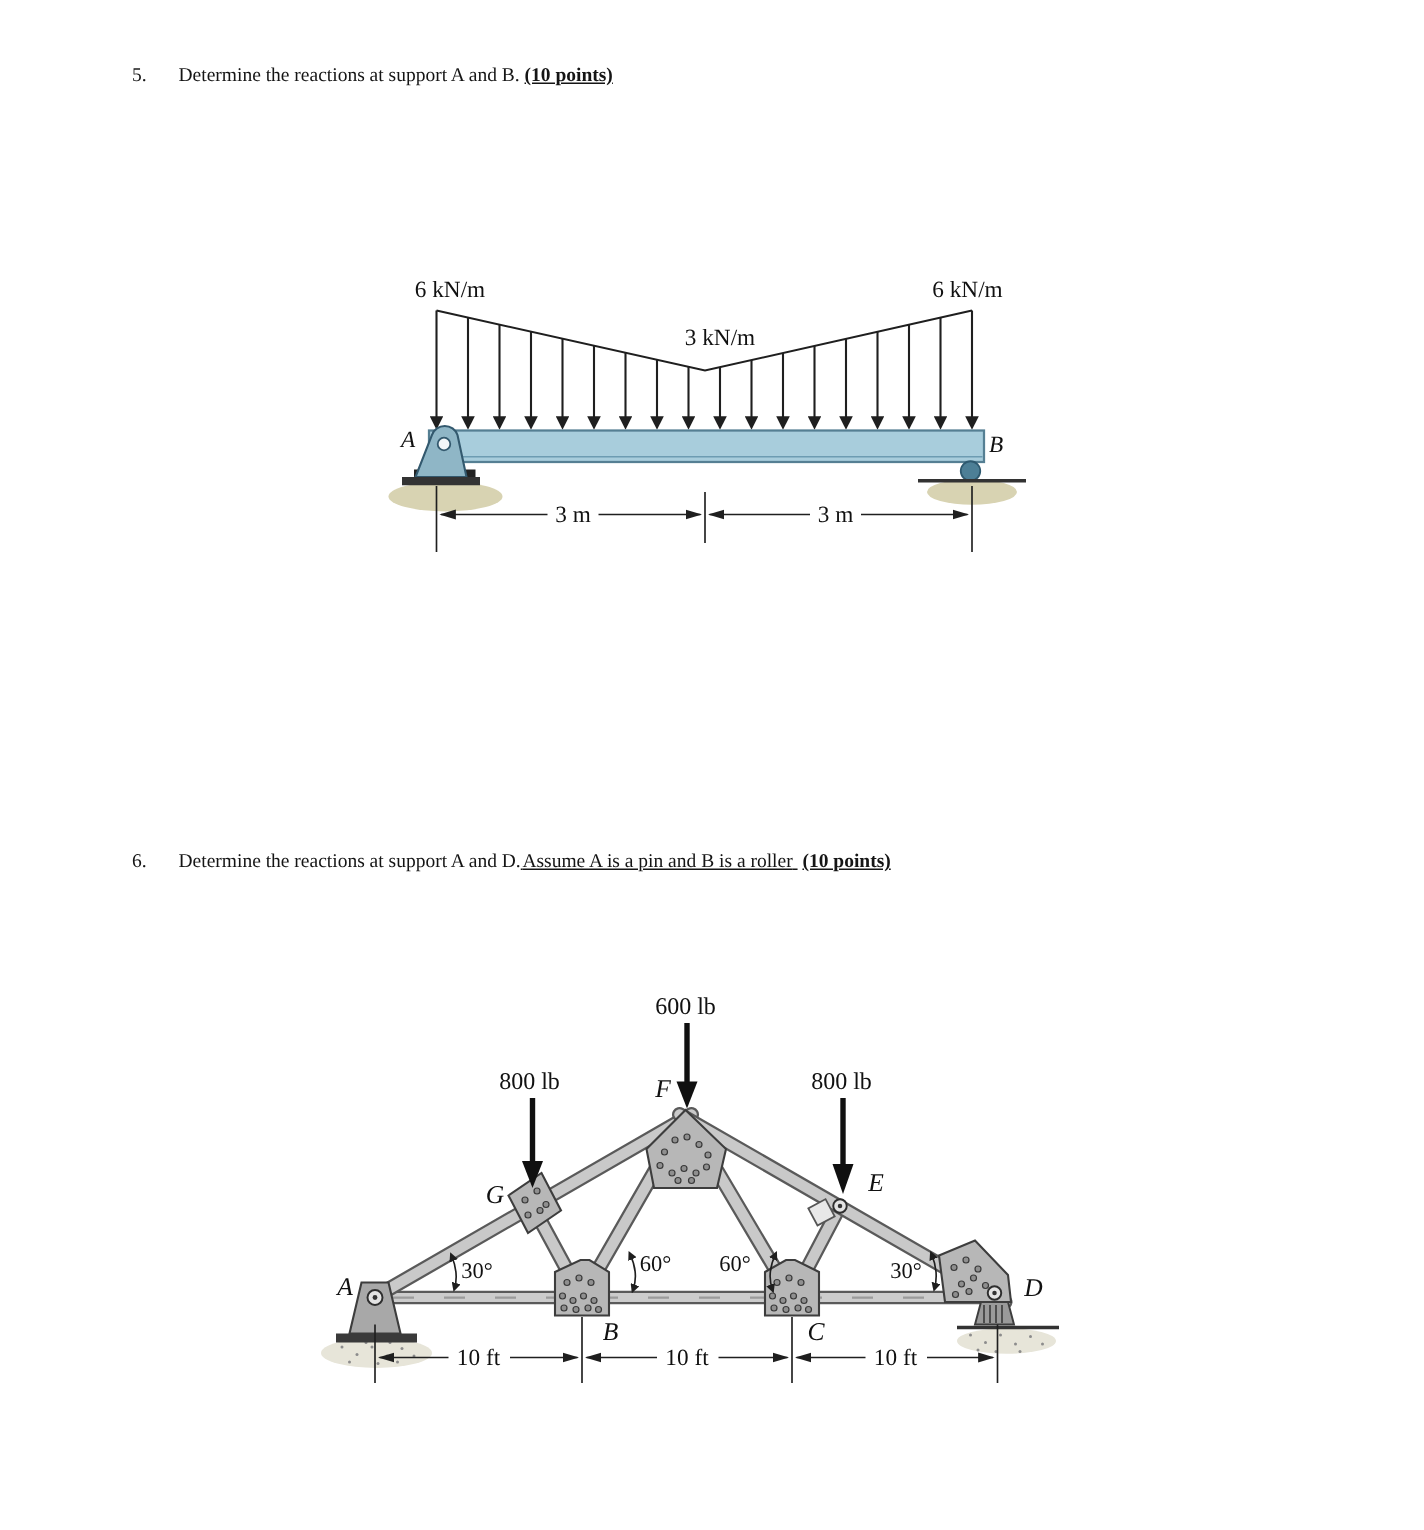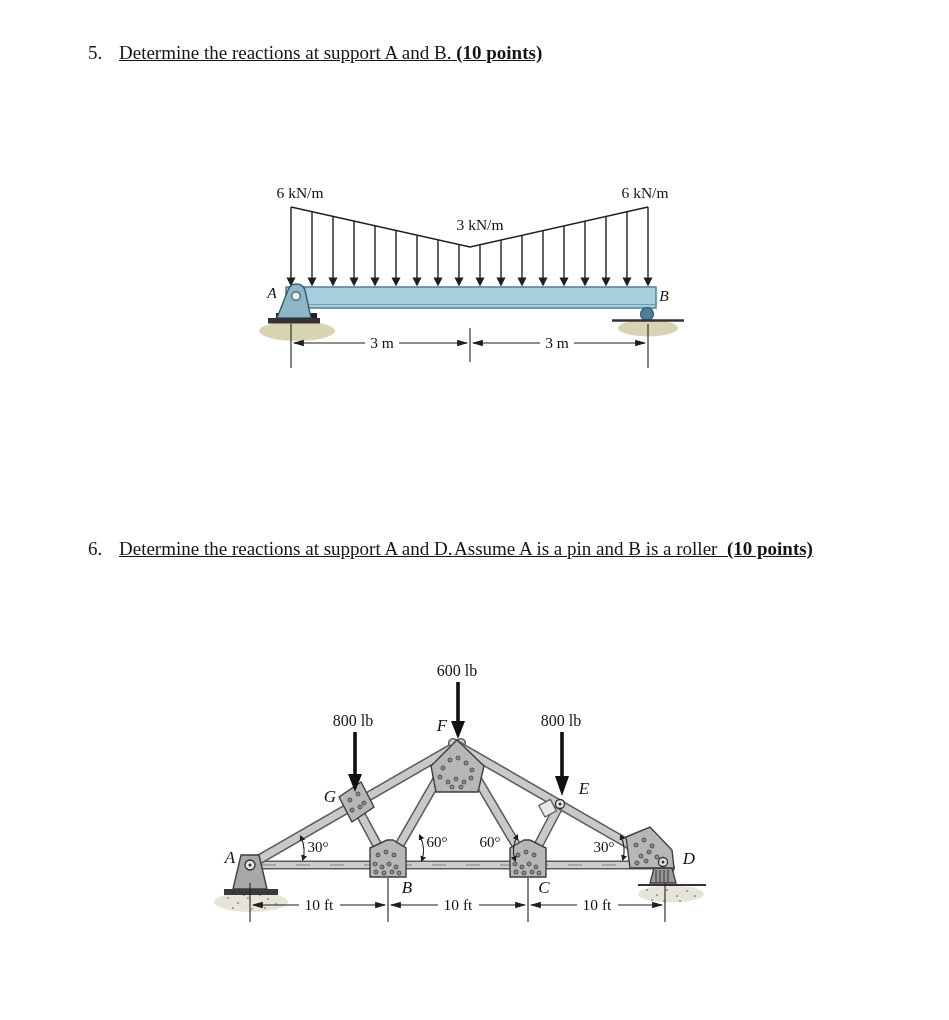--- a/index.html
+++ b/index.html
@@ -1,20 +1,20 @@
 <!DOCTYPE html>
 <html><head>
 <meta charset="utf-8">
 <style>
   html,body{margin:0;padding:0;}
   body{
     width:949px;height:1020px;background:#ffffff;position:relative;
     font-family:"Liberation Serif", serif;color:#111;overflow:hidden;
   }
-  .problem{position:absolute;font-size:19px;white-space:nowrap;color:#151515;text-decoration:underline;}
+  .problem{position:absolute;font-size:13px;white-space:nowrap;color:#151515;}
   .pnum{display:inline-block;width:31px;}
   .pts{font-weight:bold;text-decoration:underline;}
   .uline{text-decoration:underline;}
   .fig{position:absolute;}
   .loadarrow{stroke:#1f1f1f;stroke-width:1.4;}
   .envelope{fill:none;stroke:#1f1f1f;stroke-width:1.3;}
   .dimline{stroke:#1f1f1f;stroke-width:1.1;fill:none;}
   .extline{stroke:#1f1f1f;stroke-width:1.1;}
   .arc{fill:none;stroke:#1f1f1f;stroke-width:1.1;}
   .member-u{stroke:#5a5a5a;stroke-width:10;stroke-linecap:round;fill:none;}
@@ -110,21 +110,21 @@
     <line class="extline" x1="408" y1="154" x2="408" y2="198"></line>
     <line class="dimline" x1="54" y1="173" x2="227" y2="173" marker-start="url(#dima)" marker-end="url(#dima)"></line>
     <line class="dimline" x1="233" y1="173" x2="405" y2="173" marker-start="url(#dima)" marker-end="url(#dima)"></line>
     <rect class="whitebg" x="125" y="164" width="34" height="16"></rect>
     <rect class="whitebg" x="300" y="164" width="34" height="16"></rect>
     <text class="t-dim" x="142" y="178" text-anchor="middle">3 m</text>
     <text class="t-dim" x="317" y="178" text-anchor="middle">3 m</text>
   </g>
 </svg>
 
-<div class="problem" style="left:88px;top:538px;">
+<div class="problem" style="left:88px;top:566px;">
   <span class="pnum">6.</span><span>Determine the reactions at support A and D.</span><span class="uline"> <span>Assume A is a pin and B is a roller</span>&nbsp;</span>
   <span class="pts">(10 points)</span>
 </div>
 
 <svg class="fig" style="left:200px;top:630px;" width="580" height="310" viewBox="0 0 580 310">
   <defs>
     <marker id="dimb" viewBox="0 0 10 8" refX="9" refY="4" markerWidth="10" markerHeight="8" orient="auto-start-reverse">
       <path d="M0,1 L10,4 L0,7 Z" fill="#1f1f1f"></path>
     </marker>
     <marker id="ahs" viewBox="0 0 8 8" refX="5" refY="4" markerWidth="5.5" markerHeight="5.5" orient="auto-start-reverse">

